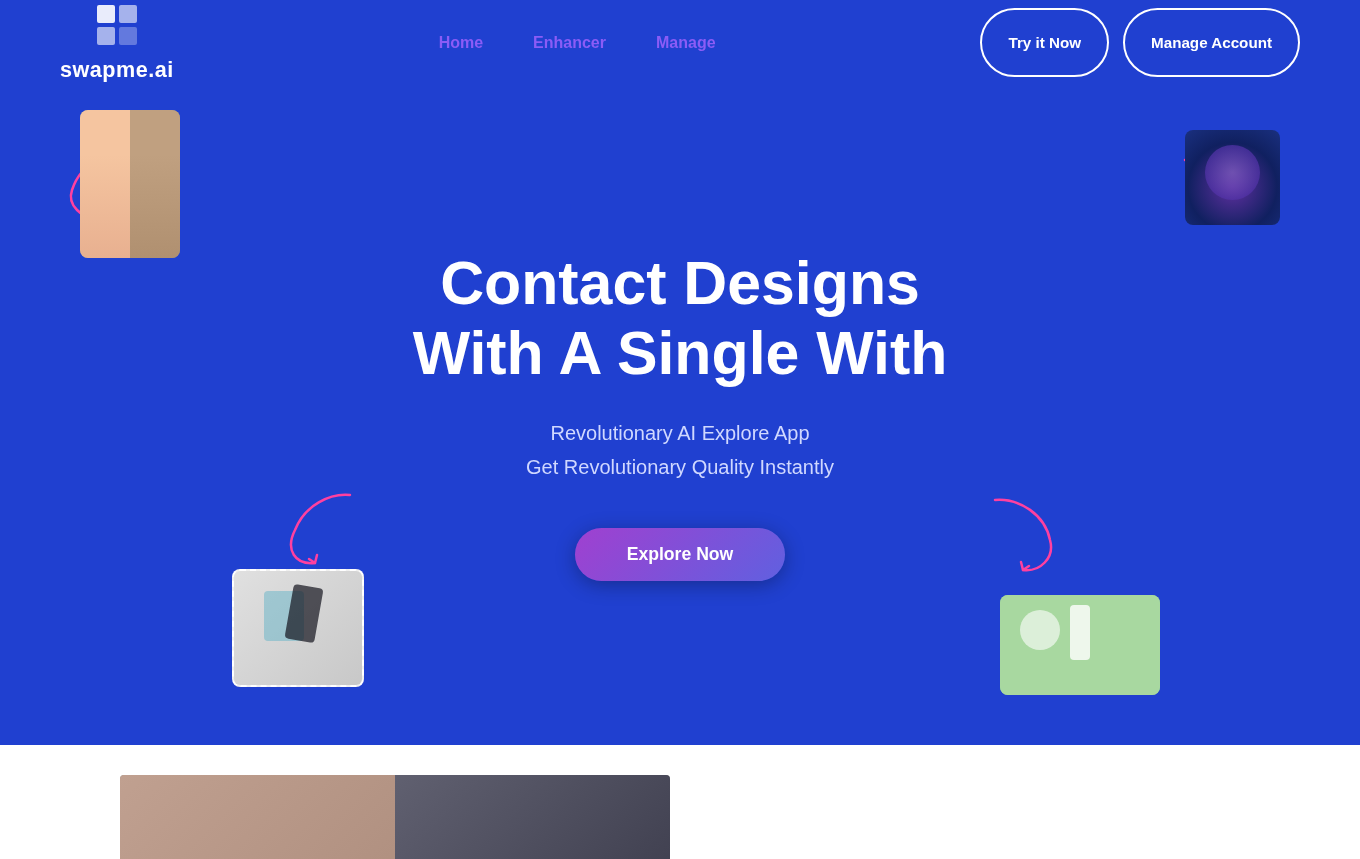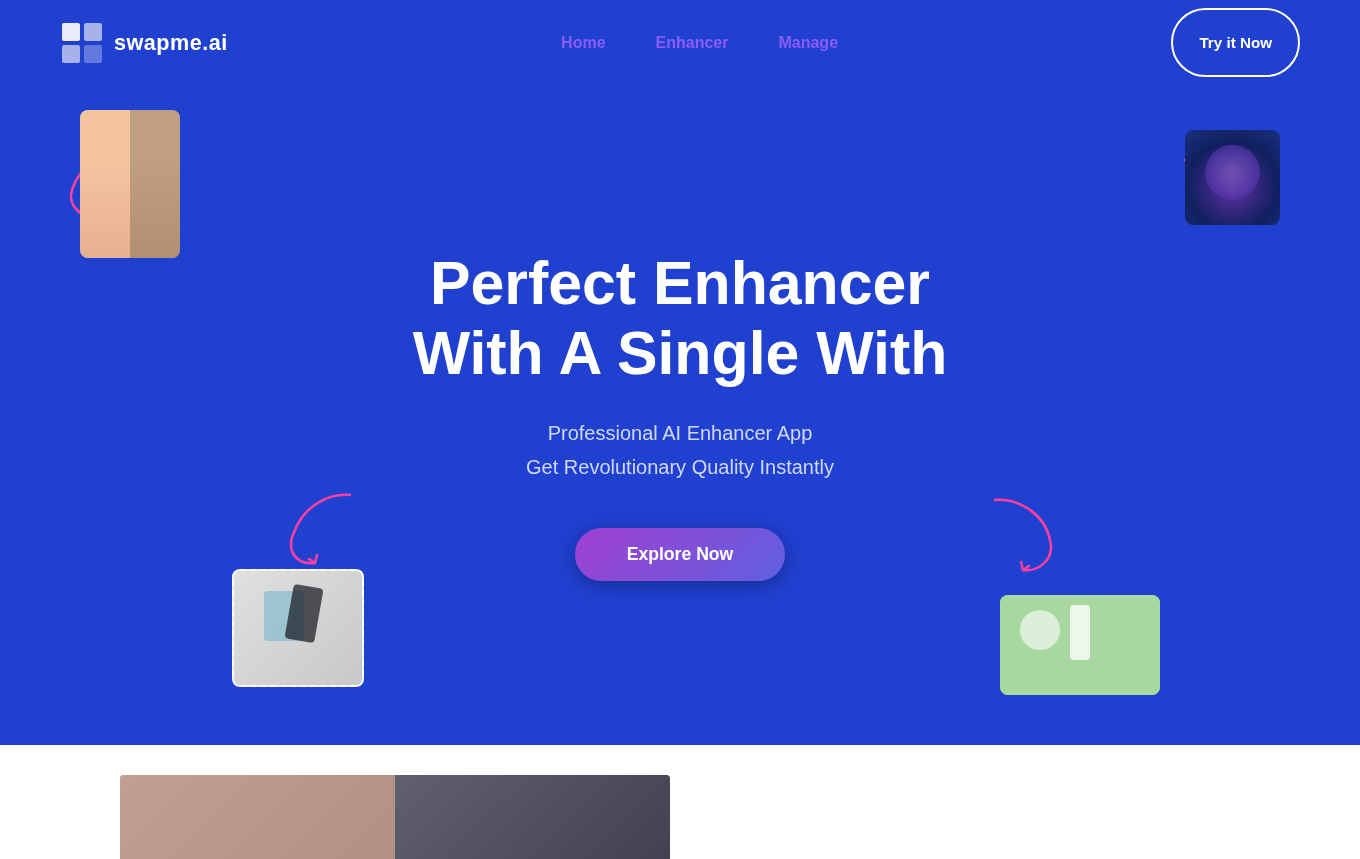--- a/index.html
+++ b/index.html
@@ -13,20 +13,21 @@
       align-items: center;
       justify-content: space-between;
       padding: 0 60px;
       height: 85px;
       z-index: 10;
     }
     .logo-area {
       display: flex;
       align-items: center;
       gap: 10px;
+      flex-direction: column;
     }
     .logo-icon {
       width: 44px;
       height: 44px;
     }
     .logo-text {
       color: #fff;
       font-size: 1.35rem;
       font-weight: 700;
       letter-spacing: 0.5px;
@@ -277,20 +278,21 @@
     </svg>
     <span class="logo-text">swapme.ai</span>
   </div>
   <ul class="nav-links">
     <li><a href="#">Home</a></li>
     <li><a href="#">Enhancer</a></li>
     <li><a href="#">Manage</a></li>
   </ul>
   <div class="nav-buttons">
     <button class="btn-outline">Try it Now</button>
+    <button class="btn-outline">Manage Account</button>
   </div>
 </nav>
 
 <section class="hero">
 
   <svg class="arrow" style="top:145px;left:62px;width:110px;height:80px;" viewBox="0 0 110 80">
     <path d="M70,10 C50,5 20,15 10,45 C5,60 20,75 35,70" stroke="#ff40a0" stroke-width="2.5" fill="none" stroke-linecap="round"></path>
     <path d="M30,65 L35,70 L42,66" stroke="#ff40a0" stroke-width="2.5" fill="none" stroke-linecap="round" stroke-linejoin="round"></path>
   </svg>
 
@@ -300,26 +302,26 @@
   </div>
 
   <svg class="arrow" style="top:150px;right:105px;width:100px;height:80px;" viewBox="0 0 100 80">
     <path d="M30,10 C50,5 80,15 85,45 C88,60 75,72 62,68" stroke="#ff40a0" stroke-width="2.5" fill="none" stroke-linecap="round"></path>
     <path d="M68,63 L62,68 L58,62" stroke="#ff40a0" stroke-width="2.5" fill="none" stroke-linecap="round" stroke-linejoin="round"></path>
   </svg>
 
   <div class="galaxy-img"></div>
 
   <h1 class="hero-title">
-    <span>Perfect Enhancer</span><br>
+    <span>Contact Designs</span><br>
     <span>With A Single With</span>
   </h1>
 
   <p class="hero-subtitle">
-    <span>Professional AI Enhancer App</span><br>
+    <span>Revolutionary AI Explore App</span><br>
     <span>Get Revolutionary Quality Instantly</span>
   </p>
 
   <button class="explore-btn">Explore Now</button>
 
   <svg class="arrow" style="bottom:175px;left:265px;width:110px;height:85px;" viewBox="0 0 110 85">
     <path d="M85,10 C65,8 40,20 30,45 C20,65 30,80 50,78" stroke="#ff40a0" stroke-width="2.5" fill="none" stroke-linecap="round"></path>
     <path d="M44,74 L50,78 L52,70" stroke="#ff40a0" stroke-width="2.5" fill="none" stroke-linecap="round" stroke-linejoin="round"></path>
   </svg>
 

